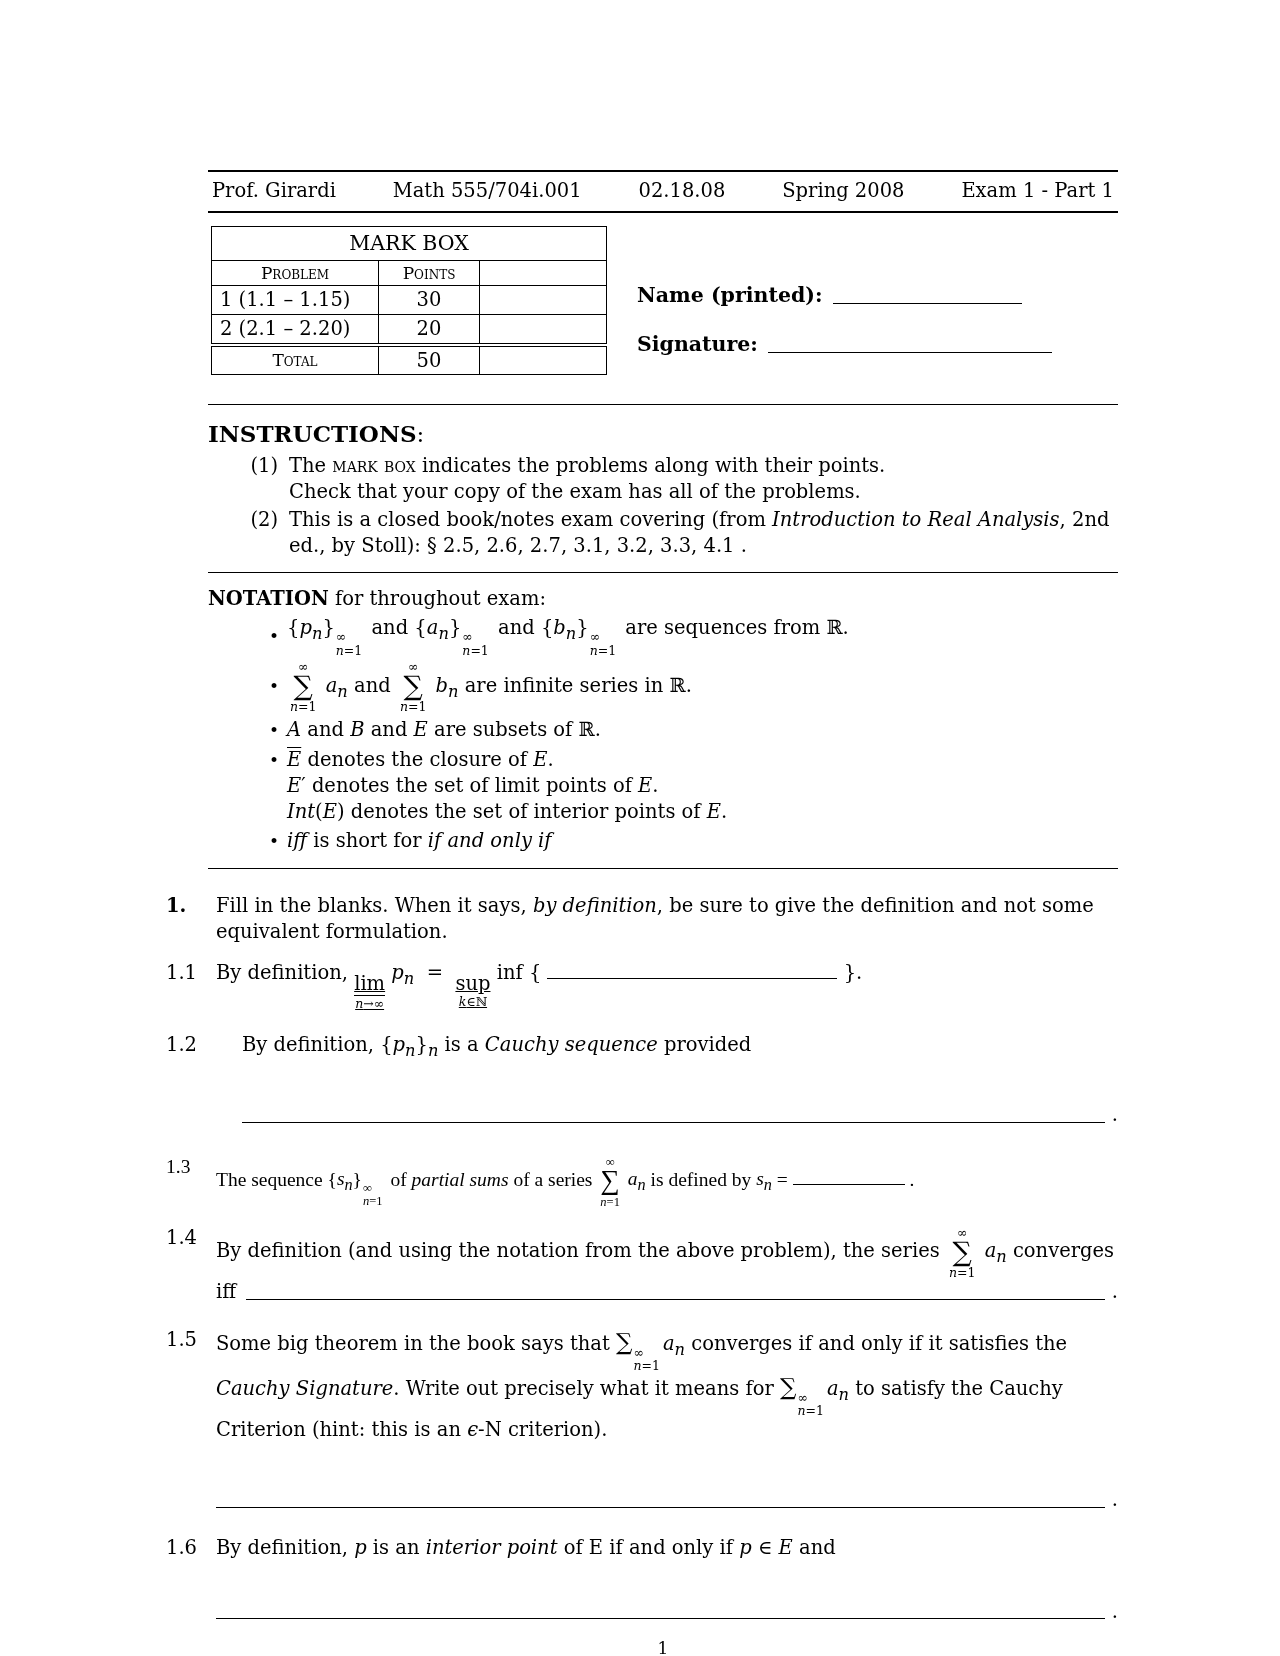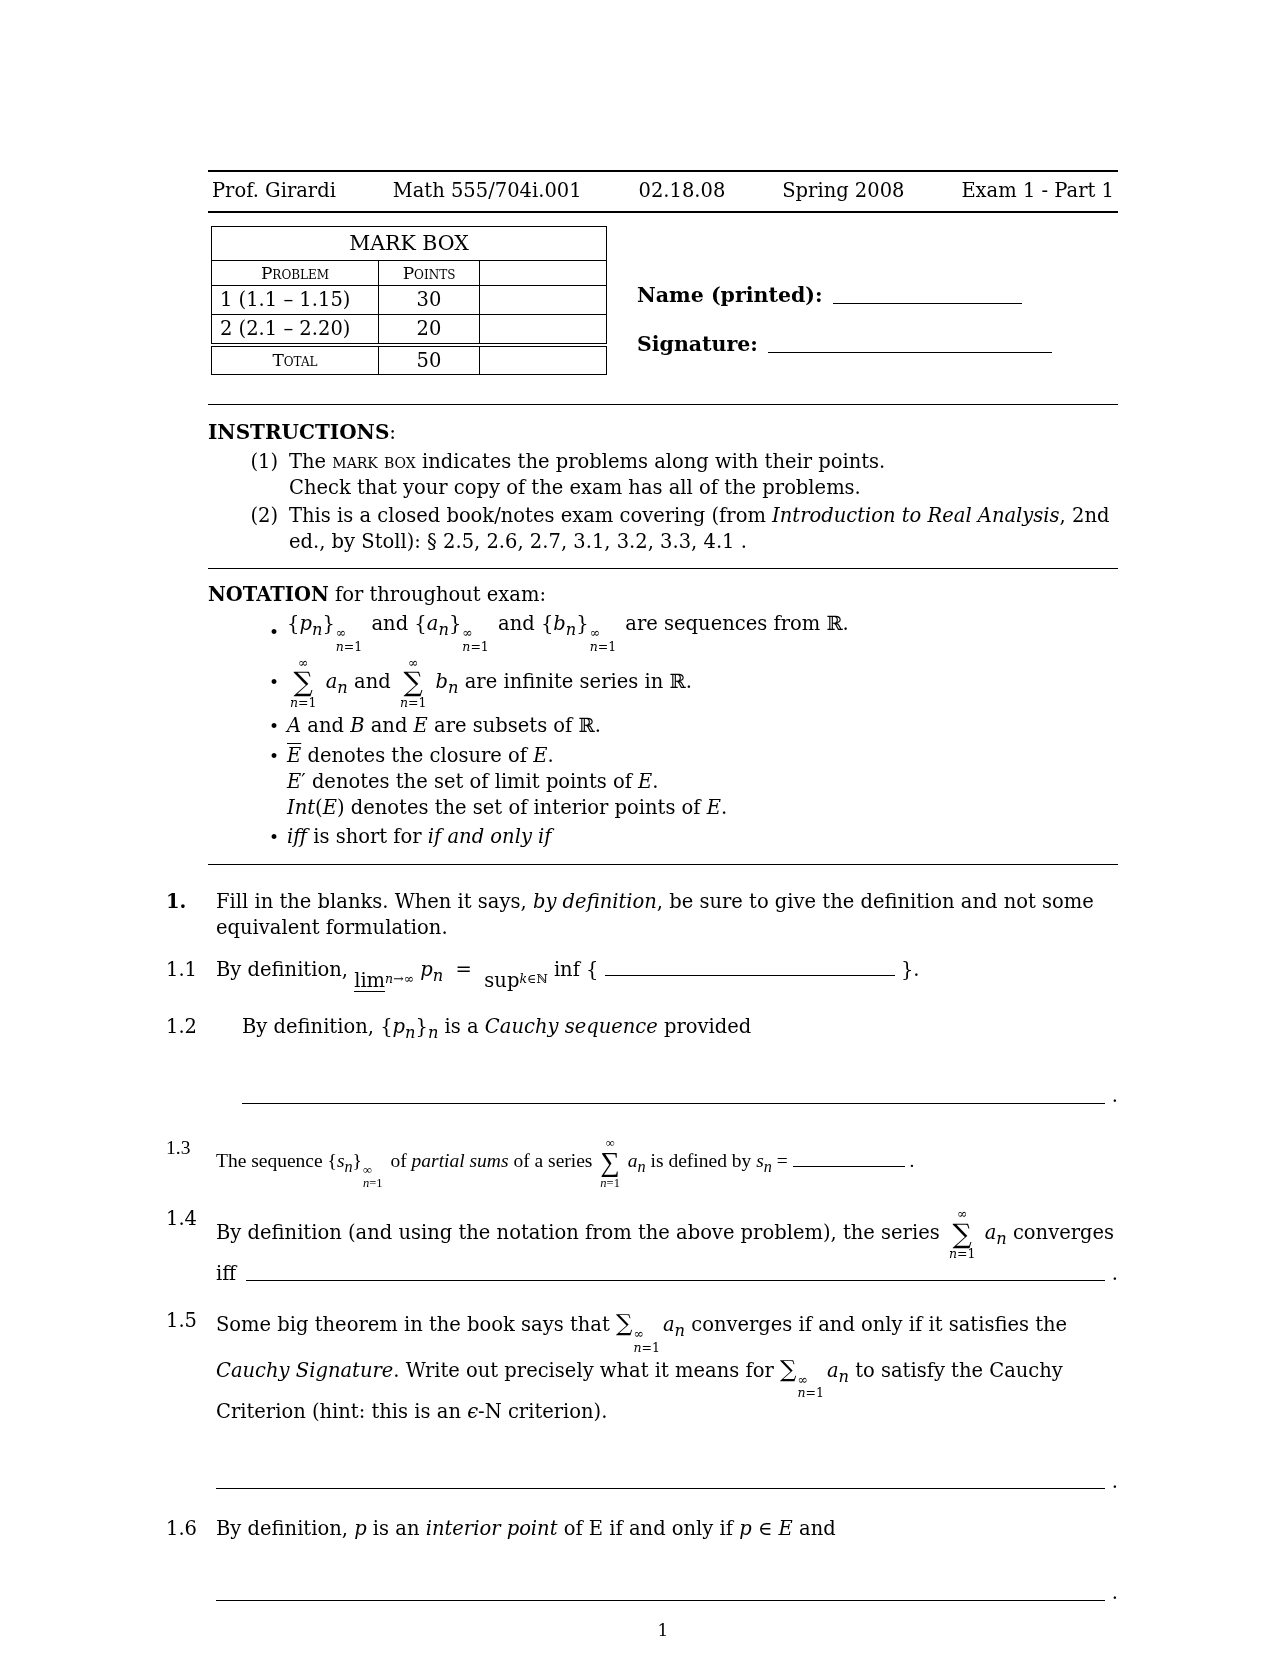--- a/index.html
+++ b/index.html
@@ -28,21 +28,21 @@
   .sigrow{display:flex;align-items:flex-end;font-weight:bold;font-size:20.5px;}
   .sigrow .line{flex:1;border-bottom:1.7px solid #000;margin:0 0 5px 10px;}
   .sig1{margin-top:22px;}
   .sig1 .line{margin-right:66px;}
   .sig2{margin-top:56px;}
   .sig2 .line{margin-right:96px;}
 
   
   .sect-rule1{margin-top:29px;}
   .ins{margin-top:14px;}
-  .ins-title{font-weight:bold;font-size:20px;}
+  .ins-title{font-weight:bold;font-size:23px;}
   .ins-title .colon{font-weight:normal;}
   .insitem{display:flex;margin-top:3px;}
   .insnum{flex:0 0 30px;margin-left:40px;text-align:right;}
   .instxt{margin-left:11px;flex:1;}
   .sc{font-variant:small-caps;}
 
   
   .sect-rule2{margin-top:13px;}
   .nota{margin-top:13px;}
   .nota-title{display:inline;}
@@ -61,21 +61,21 @@
   .pbody{flex:1;}
   .b{font-weight:bold;}
   .it11{margin-top:16px;}
   .it12{margin-top:22px;gap:26px;}
   .it13{margin-top:26px;font-family:Liberation Serif, serif;}
   .it14{margin-top:16px;}
   .it15{margin-top:22px;}
   .it16{margin-top:22px;}
 
   
-  .vstack{display:inline-flex;flex-direction:row;align-items:flex-start;line-height:1;vertical-align:-11px;}
+  .vstack{display:inline-flex;flex-direction:column;align-items:center;line-height:1;vertical-align:-11px;text-decoration:underline;}
   .limword{border-bottom:1.3px solid #000;padding-bottom:1px;}
   .sl{font-size:12.5px;margin-top:2px;white-space:nowrap;}
   .msum{display:inline-flex;flex-direction:column;align-items:center;line-height:1;vertical-align:middle;margin:0 3px;}
   .msum .sg{font-size:27px;line-height:0.95;}
   .stk{display:inline-flex;flex-direction:column;align-items:flex-start;line-height:1.05;font-size:12.5px;vertical-align:-7px;margin-left:1px;margin-right:3px;white-space:nowrap;}
   .sg2{font-size:23px;}
   .blank{display:inline-block;border-bottom:1.3px solid #000;height:13px;}
   .b290{width:290px;}
   .b115{width:112px;}
   .ovl{text-decoration:overline;}

